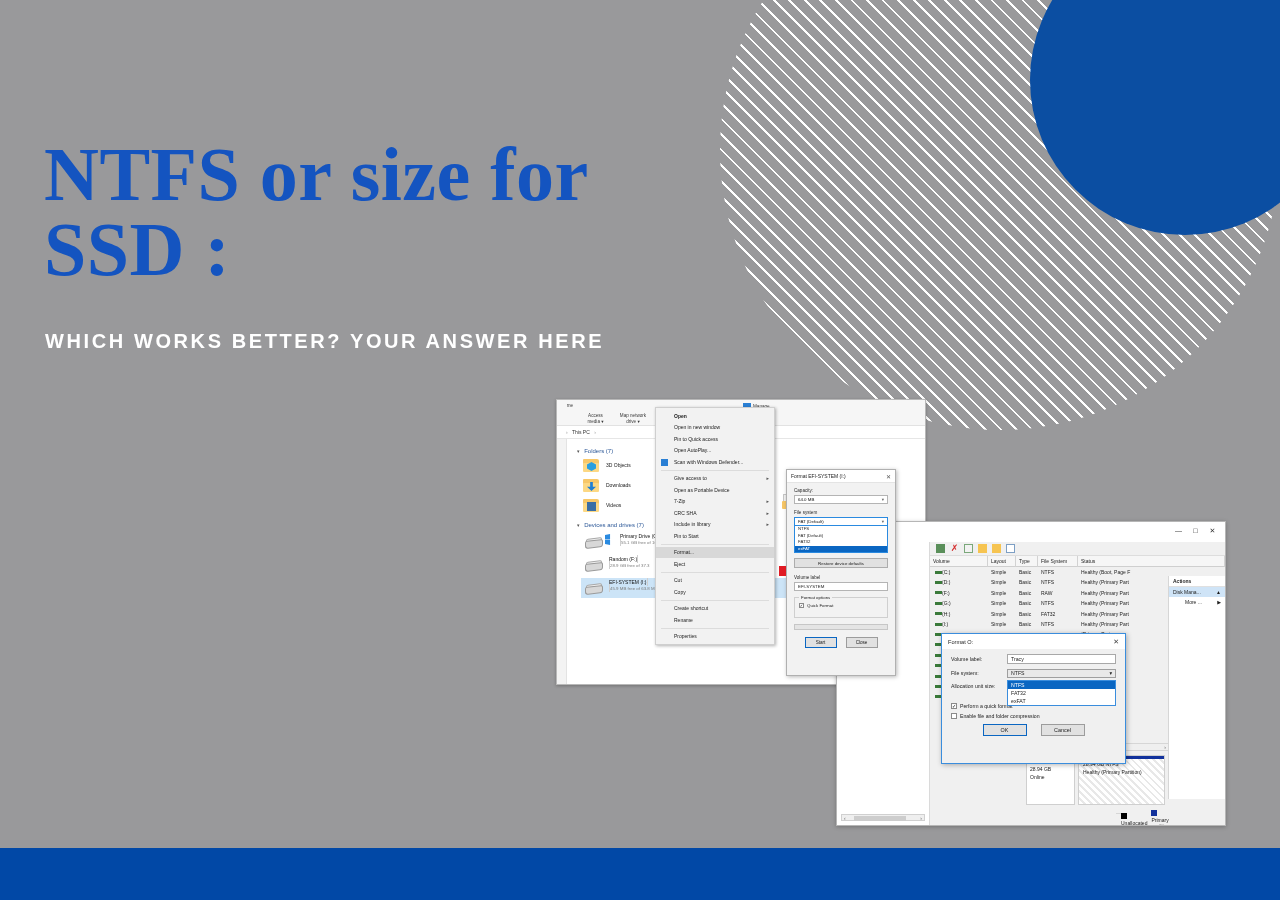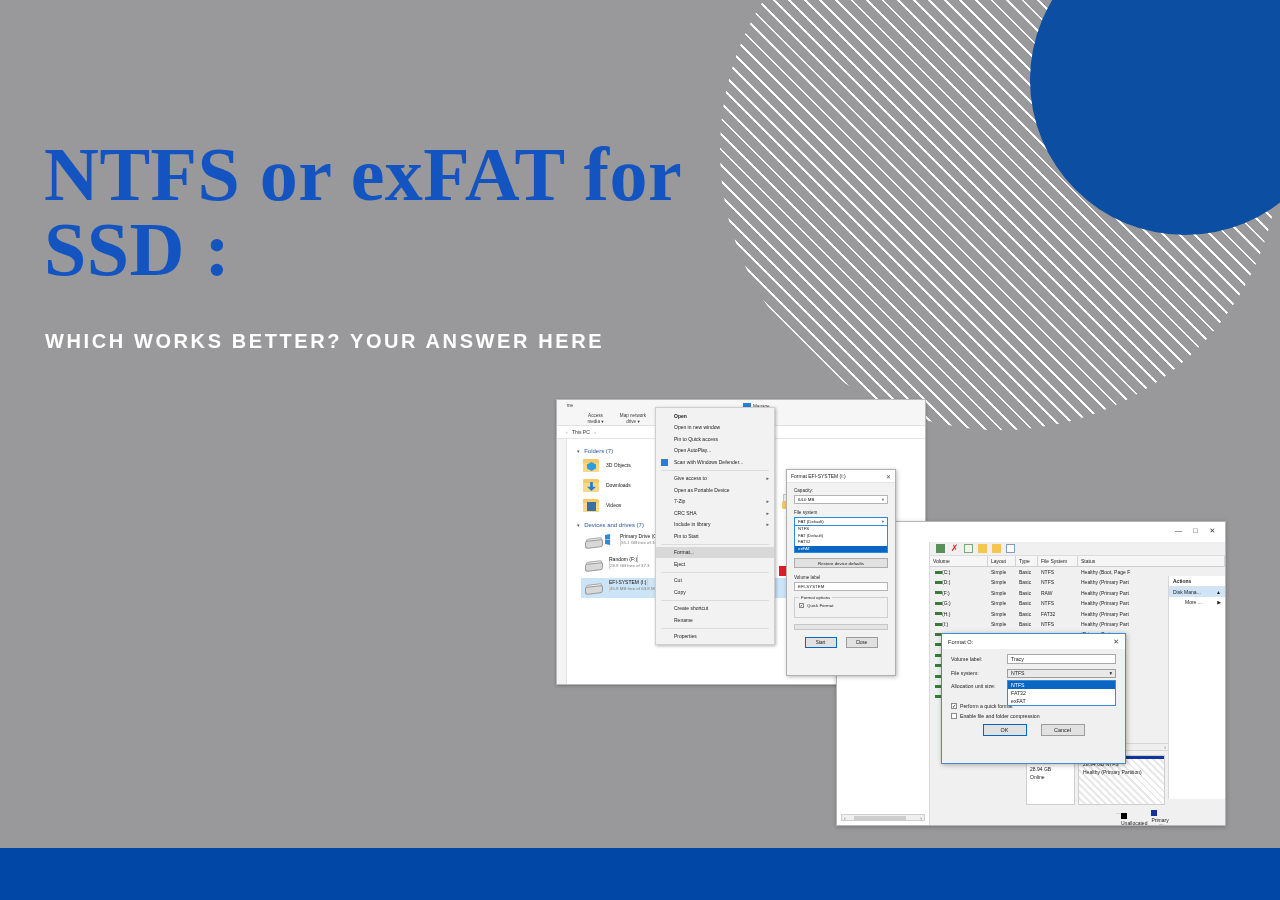--- a/index.html
+++ b/index.html
@@ -202,21 +202,21 @@
   #o-foot div.def{ border:1px solid #0a66c2; }
 </style>
 </head>
 <body>
 
 <div id="deco-stripes"></div>
 <div id="deco-circle"></div>
 <div id="bottom-bar"></div>
 
 <div id="headline">
-  <span>NTFS or exFAT for</span>
+  <span>NTFS or size for</span>
   <span class="l2">SSD :</span>
 </div>
 <div id="subhead">WHICH WORKS BETTER? YOUR ANSWER HERE</div>
 
 <div id="explorer">
 
   <div id="ribbon">
     <div class="rb-item" style="left:3px;width:20px;">
       <span>me</span>
     </div>

